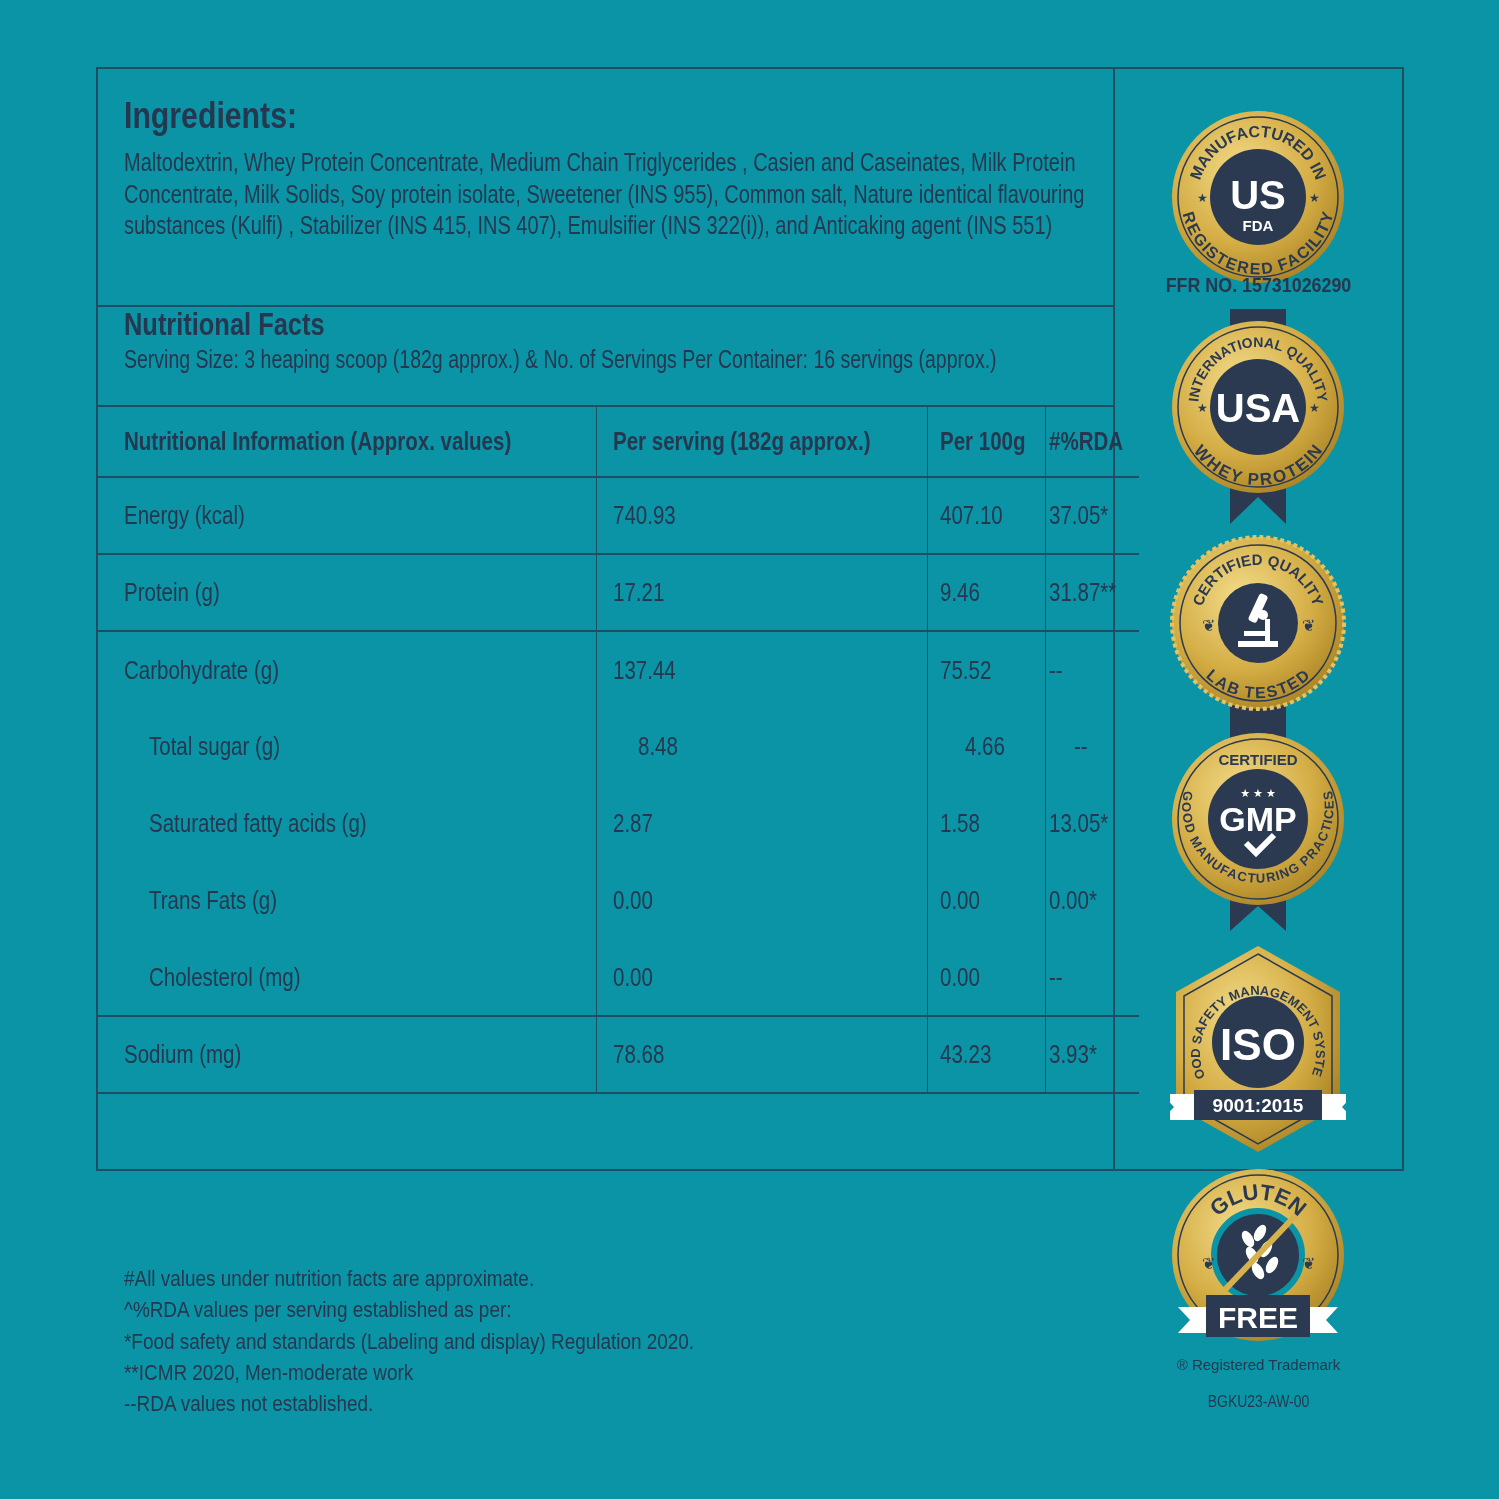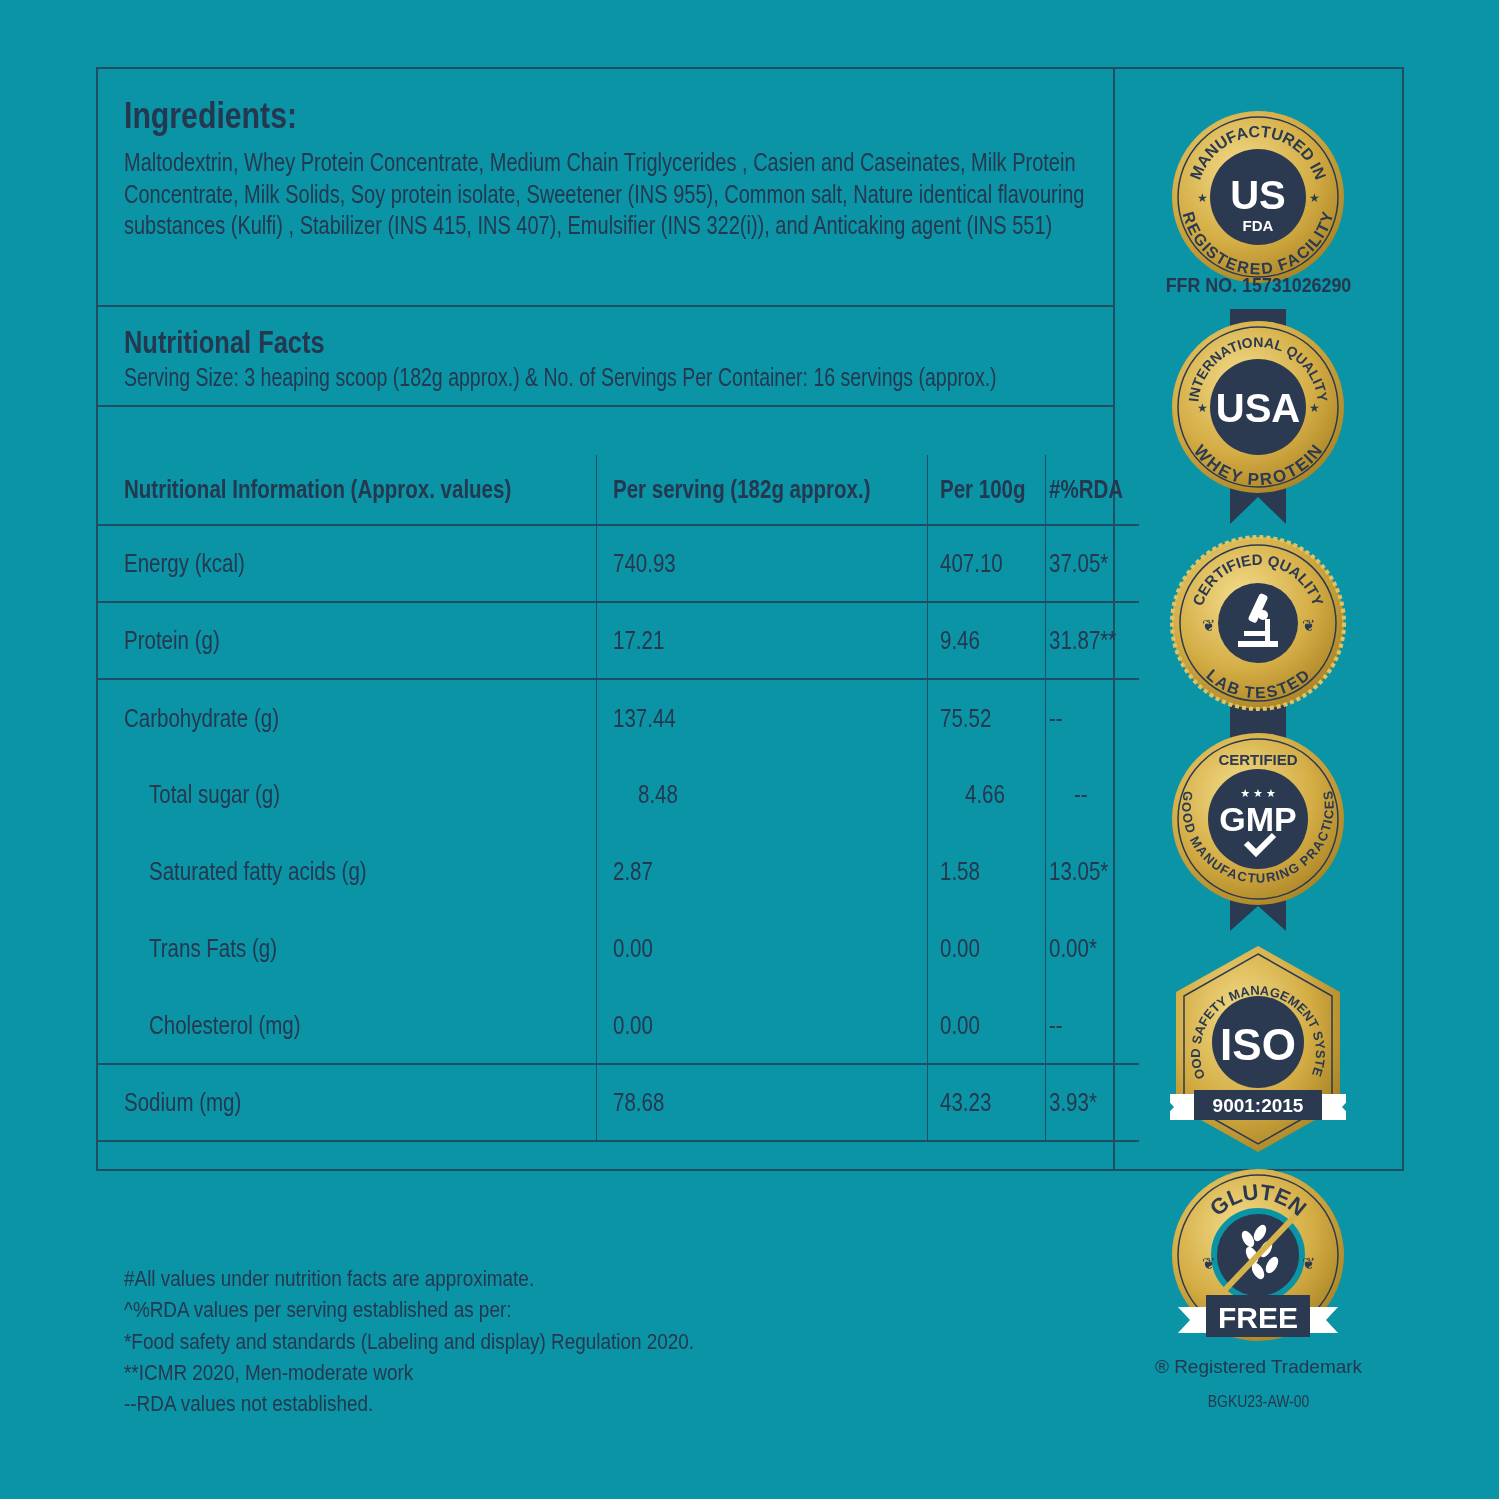--- a/index.html
+++ b/index.html
@@ -9,41 +9,41 @@
     position: absolute; left: 96px; top: 67px; width: 1308px; height: 1104px;
     border: 2px solid #1f4d62;
   }
   .left { position: absolute; left: 0; top: 0; width: 1017px; height: 100%; border-right: 2px solid #1f4d62; }
   .right { position: absolute; left: 1017px; top: 0; width: 287px; height: 100%; }
 
   .ingredients { position: absolute; left: 0; top: 0; width: 100%; height: 238px; border-bottom: 2px solid #1f4d62; padding: 26px 26px; }
   .ing-title { font-size: 36px; font-weight: bold; transform: scaleX(0.84); transform-origin: left; letter-spacing: 0; color: #25384f; }
   .ing-text { margin-top: 10px; font-size: 25px; line-height: 31.5px; transform: scaleX(0.8); transform-origin: left; width: 125%; color: #25384f; }
 
-  .facts-head { position: absolute; left: 0; top: 238px; width: 100%; height: 100px; border-bottom: 2px solid #1f4d62; padding: 18px 26px; }
+  .facts-head { position: absolute; left: 0; top: 238px; width: 100%; height: 100px; border-bottom: 2px solid #1f4d62; padding: 0 26px; }
   .facts-title { font-size: 31px; font-weight: bold; transform: scaleX(0.82); transform-origin: left; }
   .facts-serving { font-size: 25px; margin-top: 2px; transform: scaleX(0.78); transform-origin: left; white-space: nowrap; }
 
-  table.nut { position: absolute; left: 0; top: 338px; width: 1015px; border-collapse: collapse; margin-top: 48px; }
+  table.nut { position: absolute; left: 0; top: 338px; width: 1015px; border-collapse: collapse; }
   table.nut td, table.nut th { font-size: 25px; text-align: left; vertical-align: middle; padding: 0 0 0 26px; border-right: 1.5px solid #1f4d62; font-weight: normal; white-space: nowrap; }
   table.nut td:last-child, table.nut th:last-child { border-right: none; padding-left: 3px; }
   table.nut th { font-weight: bold; height: 70px; border-bottom: 2.5px solid #1f4d62; }
   table.nut td { height: 77px; }
   table.nut td:nth-child(3), table.nut th:nth-child(3) { padding-left: 12px; }
   table.nut td:nth-child(2), table.nut th:nth-child(2) { padding-left: 16px; }
   .cell { display: inline-block; transform: scaleX(0.82); transform-origin: left; }
   tr.grp-end td { border-bottom: 2.5px solid #1f4d62; }
   .indent .cell { margin-left: 25px; }
   .c1 { width: 470px; } .c2 { width: 311px; } .c3 { width: 123px; } .c4 { width: 111px; }
 
   .footnotes { position: absolute; left: 26px; top: 1194px; font-size: 22px; line-height: 31.3px; transform: scaleX(0.86); transform-origin: left; white-space: nowrap; }
 
   .badge { position: absolute; }
   .ffr { position: absolute; left: 0; width: 287px; top: 204px; text-align: center; font-size: 21px; font-weight: bold; transform: scaleX(0.85); }
-  .tm { position: absolute; left: 0; width: 287px; top: 1287px; text-align: center; font-size: 19px; color: #25384f; }
+  .tm { position: absolute; left: 0; width: 287px; top: 1287px; text-align: center; font-size: 15px; color: #25384f; }
   .code { position: absolute; left: 0; width: 287px; top: 1323px; text-align: center; font-size: 17px; transform: scaleX(0.82); }
 </style>
 </head>
 <body>
 
 <div class="frame">
   <div class="left">
     <section class="ingredients">
       <div class="ing-title">Ingredients:</div>
       <div class="ing-text">Maltodextrin, Whey Protein Concentrate, Medium Chain Triglycerides , Casien and Caseinates, Milk Protein Concentrate, Milk Solids, Soy protein isolate, Sweetener (INS  955), Common salt, Nature identical flavouring substances (Kulfi) , Stabilizer (INS 415, INS 407),  Emulsifier (INS 322(i)), and Anticaking agent (INS 551)</div>

